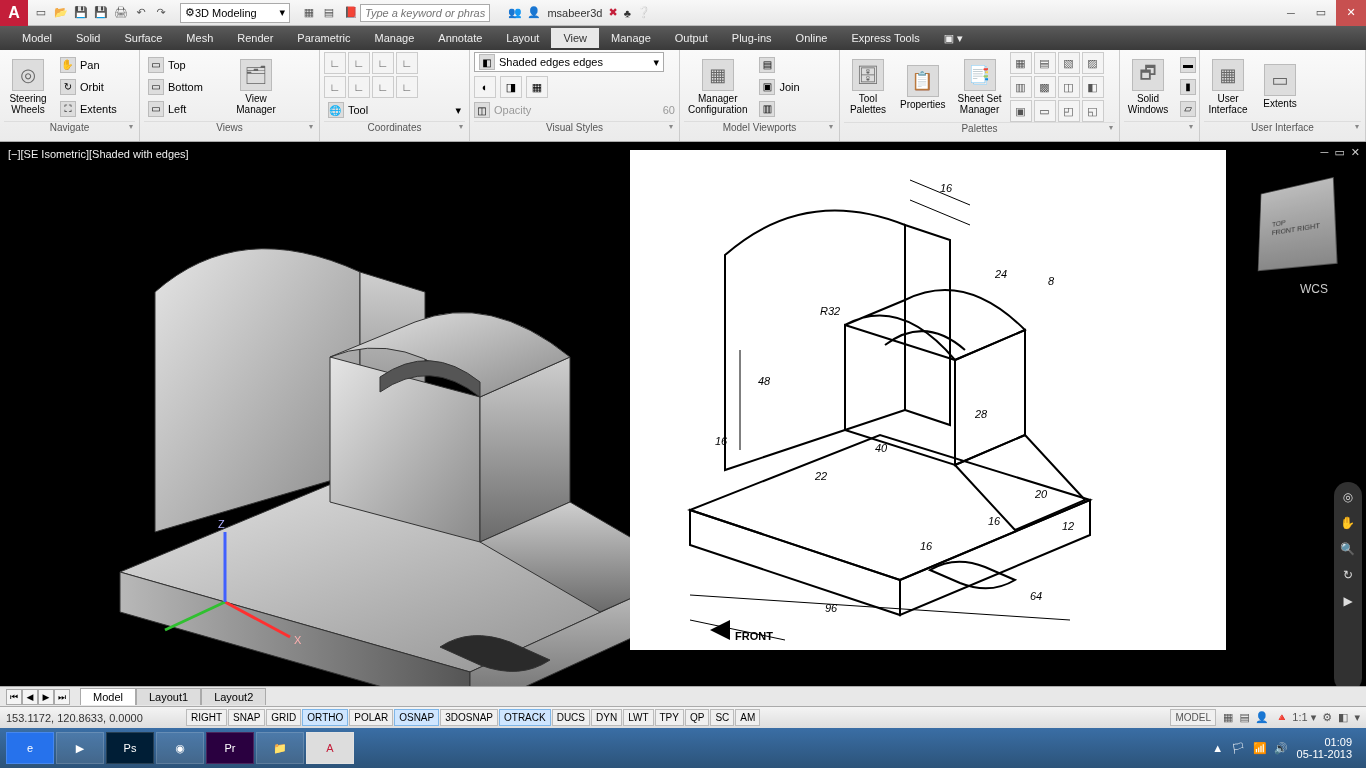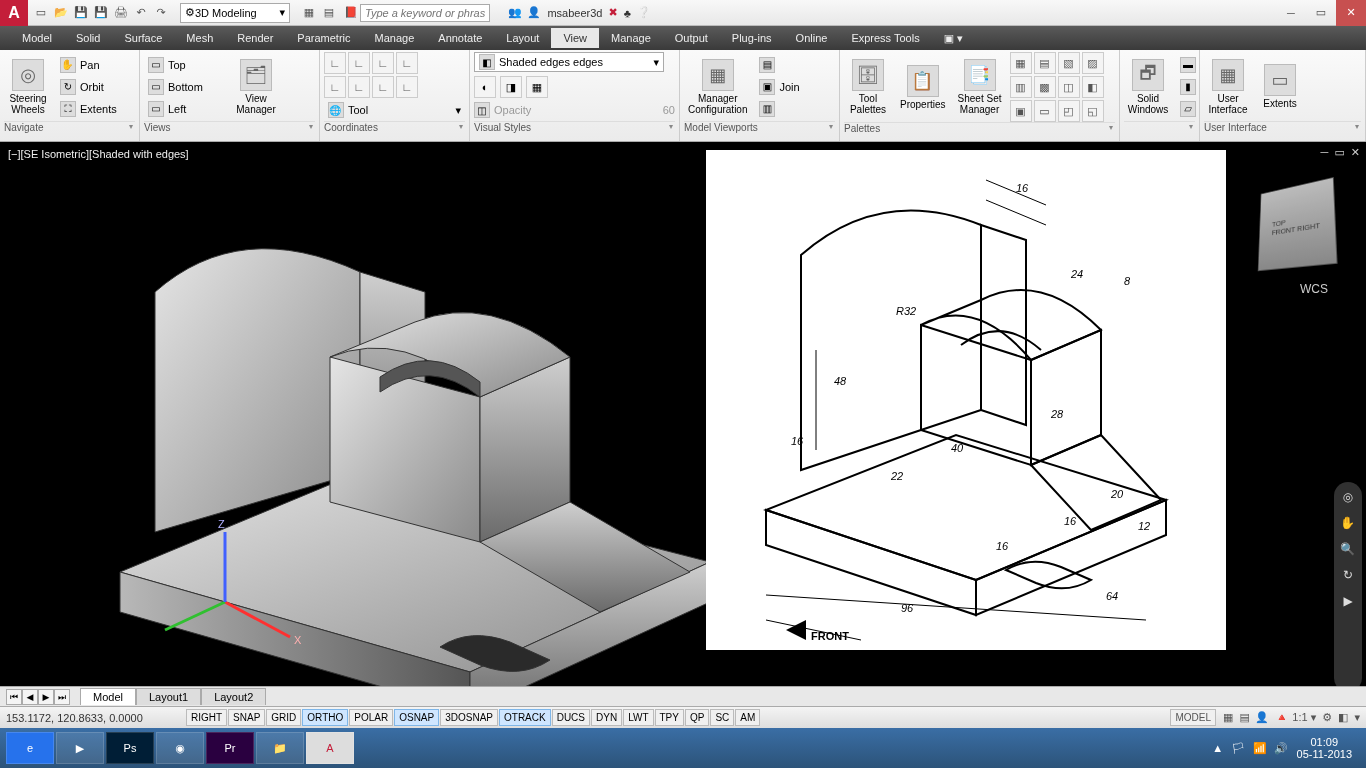--- a/index.html
+++ b/index.html
@@ -15,54 +15,54 @@
 .user-area{display:flex;align-items:center;gap:6px;padding:0 8px;color:#333}
 .win-ctrl{display:flex;margin-left:auto}
 .win-btn{width:30px;height:26px;display:flex;align-items:center;justify-content:center;color:#555}
 .win-btn.close{background:#c75050;color:#fff}
 .menubar{height:24px;background:linear-gradient(#5a5a5a,#3a3a3a);display:flex;align-items:center;padding:0 40px 0 10px}
 .menu-item{padding:4px 12px;color:#eee;cursor:pointer}
 .menu-item.active{background:#e8e8e8;color:#333}
 .ribbon{height:92px;background:linear-gradient(#fafafa,#ebebeb);border-bottom:1px solid #aaa;display:flex}
 .ribbon-panel{border-right:1px solid #ccc;display:flex;flex-direction:column;padding:2px 4px}
 .panel-body{flex:1;display:flex;align-items:center;gap:4px}
-.panel-label{height:18px;color:#555;font-size:10px;border-top:1px solid #ddd;position:relative}
+.panel-label{height:18px;text-align:center;color:#555;font-size:10px;border-top:1px solid #ddd;position:relative}
 .panel-label::after{content:"▾";position:absolute;right:2px;font-size:8px;color:#888}
 .big-btn{display:flex;flex-direction:column;align-items:center;gap:2px;padding:2px 4px;cursor:pointer;min-width:48px}
 .big-icon{width:32px;height:32px;background:#ddd;border:1px solid #bbb;display:flex;align-items:center;justify-content:center;font-size:18px;color:#666}
 .big-label{font-size:10px;text-align:center;line-height:11px}
 .small-btns{display:flex;flex-direction:column;gap:2px}
 .small-btn{display:flex;align-items:center;gap:4px;padding:1px 4px;cursor:pointer;height:20px}
 .small-icon{width:16px;height:16px;background:#ddd;border:1px solid #bbb;display:flex;align-items:center;justify-content:center;font-size:10px}
 .icon-grid{display:grid;grid-template-columns:repeat(4,22px);grid-auto-rows:22px;gap:2px}
 .icon-grid .gi{width:22px;height:22px;border:1px solid #ccc;background:#f4f4f4;cursor:pointer;display:flex;align-items:center;justify-content:center;font-size:11px;color:#555}
 .vs-combo{width:190px;height:20px;border:1px solid #aaa;background:#fff;display:flex;align-items:center;padding:0 4px;gap:4px}
 .canvas-wrap{flex:1;position:relative;background:#000;overflow:hidden}
 .vp-label{position:absolute;top:6px;left:8px;color:#eee;font-size:11px}
 .vp-ctrl{position:absolute;top:4px;right:6px;color:#ccc;display:flex;gap:6px}
-.ref-img{position:absolute;top:8px;right:140px;width:520px;height:500px;background:#fff}
+.ref-img{position:absolute;top:8px;right:140px;width:596px;height:500px;background:#fff}
 .viewcube{position:absolute;top:40px;right:28px;width:86px;height:86px;border:1px solid #555;background:linear-gradient(#bbb,#888);display:flex;align-items:center;justify-content:center;color:#333;font-size:8px;transform:perspective(300px) rotateX(18deg) rotateY(-28deg)}
 .nav-bar{position:absolute;top:340px;right:4px;width:28px;height:210px;background:rgba(90,90,90,.55);border-radius:14px;display:flex;flex-direction:column;align-items:center;gap:8px;padding:8px 0}
 .nav-bar div{width:18px;height:18px;color:#ddd;font-size:12px;text-align:center}
 .wcs-lbl{position:absolute;top:140px;right:38px;color:#ccc;font-size:12px}
 .tabs{height:20px;background:#e8e8e8;border-top:1px solid #aaa;display:flex;align-items:center;padding-left:6px}
 .tab-nav{display:flex;gap:0;margin-right:10px}
 .tab-nav span{width:16px;height:16px;border:1px solid #aaa;background:#f4f4f4;text-align:center;line-height:14px;font-size:9px}
 .doc-tab{padding:2px 12px;background:#fff;border:1px solid #aaa;border-bottom:none;margin-right:0}
 .doc-tab.inactive{background:#ddd}
 .statusbar{height:22px;background:linear-gradient(#f4f4f4,#dedede);border-top:1px solid #aaa;display:flex;align-items:center;padding:0 6px;gap:0}
 .coord{width:180px;color:#333}
 .stat-toggle{padding:2px 4px;border:1px solid #bbb;background:#f0f0f0;font-size:10px;margin-right:1px}
 .stat-toggle.on{background:#cfe6ff;border-color:#7fb6e8}
 .status-right{margin-left:auto;display:flex;align-items:center;gap:6px;color:#555}
 .taskbar{height:40px;background:linear-gradient(#3a6ea5,#2c5379);display:flex;align-items:center;padding:0 6px;gap:2px}
 .task-btn{width:48px;height:32px;background:rgba(255,255,255,.1);border:1px solid rgba(255,255,255,.15);display:flex;align-items:center;justify-content:center;color:#fff}
 .task-btn.e{background:#2672ec}
 .tray{margin-left:auto;display:flex;align-items:center;color:#fff;gap:8px;padding-right:8px}
-.clock{text-align:center;font-size:10px;line-height:12px}
+.clock{text-align:right;font-size:10px;line-height:12px}
 svg{display:block}
 </style>
 </head>
 <body>
 
 <div class="titlebar">
   <div class="app-logo"></div>
   <div class="qat">
     <span class="qat-btn">▭</span>
     <span class="qat-btn">📂</span>

